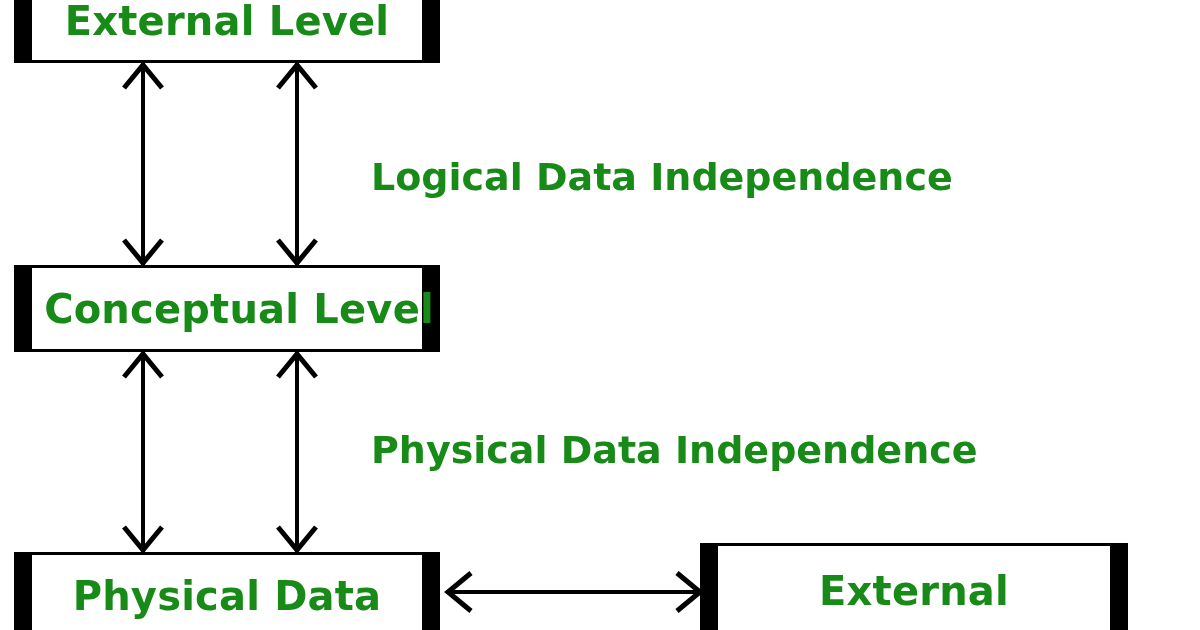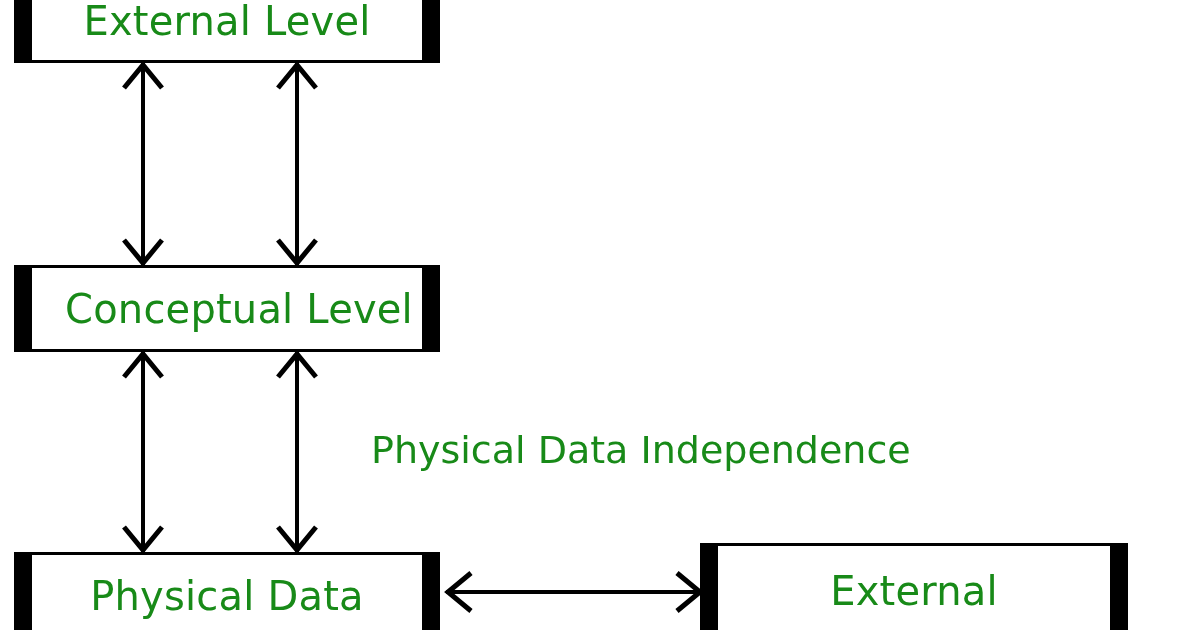--- a/index.html
+++ b/index.html
@@ -10,20 +10,21 @@
   }
   body {
     font-family: "DejaVu Sans", sans-serif;
   }
   #canvas {
     position: relative;
     width: 1200px;
     height: 630px;
     background: #ffffff;
     overflow: hidden;
+    font-weight: bold;
   }
 
   
   .node {
     position: absolute;
     box-sizing: border-box;
     background: #ffffff;
     border-top: 3px solid #000000;
     border-bottom: 3px solid #000000;
     border-left: 18px solid #000000;
@@ -116,16 +117,17 @@
   </div>
 
   <div class="node" style="left:14px; top:552px; width:426px; height:87px;">
     <span class="node-label">Physical Data</span>
   </div>
 
   <div class="node" style="left:700px; top:543px; width:428px; height:96px;">
     <span class="node-label">External</span>
   </div>
 
+  <div class="caption" style="left:371px; top:158px;">Logical Data Independence</div>
 
   <div class="caption" style="left:371px; top:431px;text-align:right;">Physical Data Independence</div>
 
 </div>
 
 </body></html>

